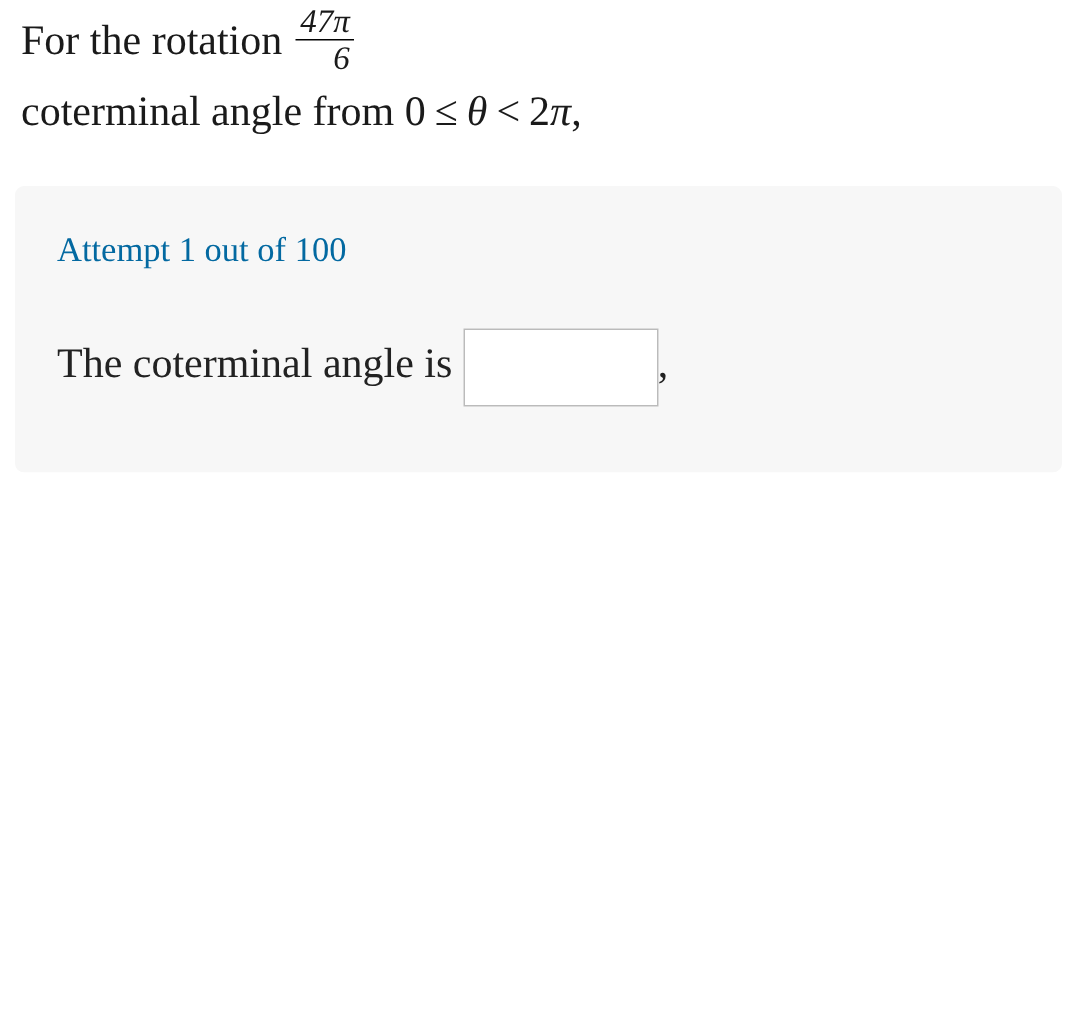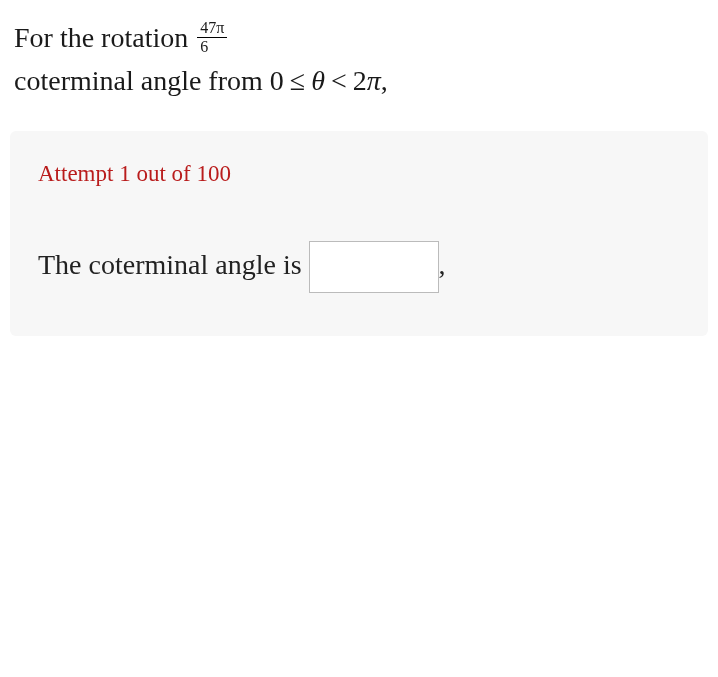--- a/index.html
+++ b/index.html
@@ -8,32 +8,33 @@
       box-sizing: border-box;
     }
     body {
       font-family: Georgia, 'Times New Roman', serif;
       font-size: 28px;
       color: #1a1a1a;
       width: 718px;
       background: #fff;
     }
     .question-text {
-      padding: 16px 14px 28px 14px;
+      padding: 6px 14px 28px 14px;
       line-height: 1.55;
     }
     .fraction {
       display: inline-block;
       vertical-align: middle;
-      text-align: left;
-      font-size: 16px;
+      text-align: right;
+      font-size: 22px;
       position: relative;
       top: -3px;
       margin: 0 2px;
       line-height: 1;
+      font-style: italic;
     }
     .fraction .num {
       display: block;
       border-bottom: 1.5px solid #000;
       padding: 0 3px 1px;
     }
     .fraction .den {
       display: block;
       padding: 1px 3px 0;
     }
@@ -66,23 +67,23 @@
       background: #e8e8ea;
       border: none;
       border-radius: 6px;
       padding: 8px 12px;
       cursor: pointer;
       display: flex;
       align-items: center;
       justify-content: center;
     }
     .attempt-line {
-      color: #b91c1c;
+      color: #0369a1;
       font-size: 23px;
-      margin-bottom: 44px;
+      margin-bottom: 29px;
     }
     .answer-body {
       font-size: 28px;
       line-height: 2.4;
       color: #222;
     }
     .text-input {
       display: inline-block;
       border: 1px solid #bbb;
       background: #fff;

